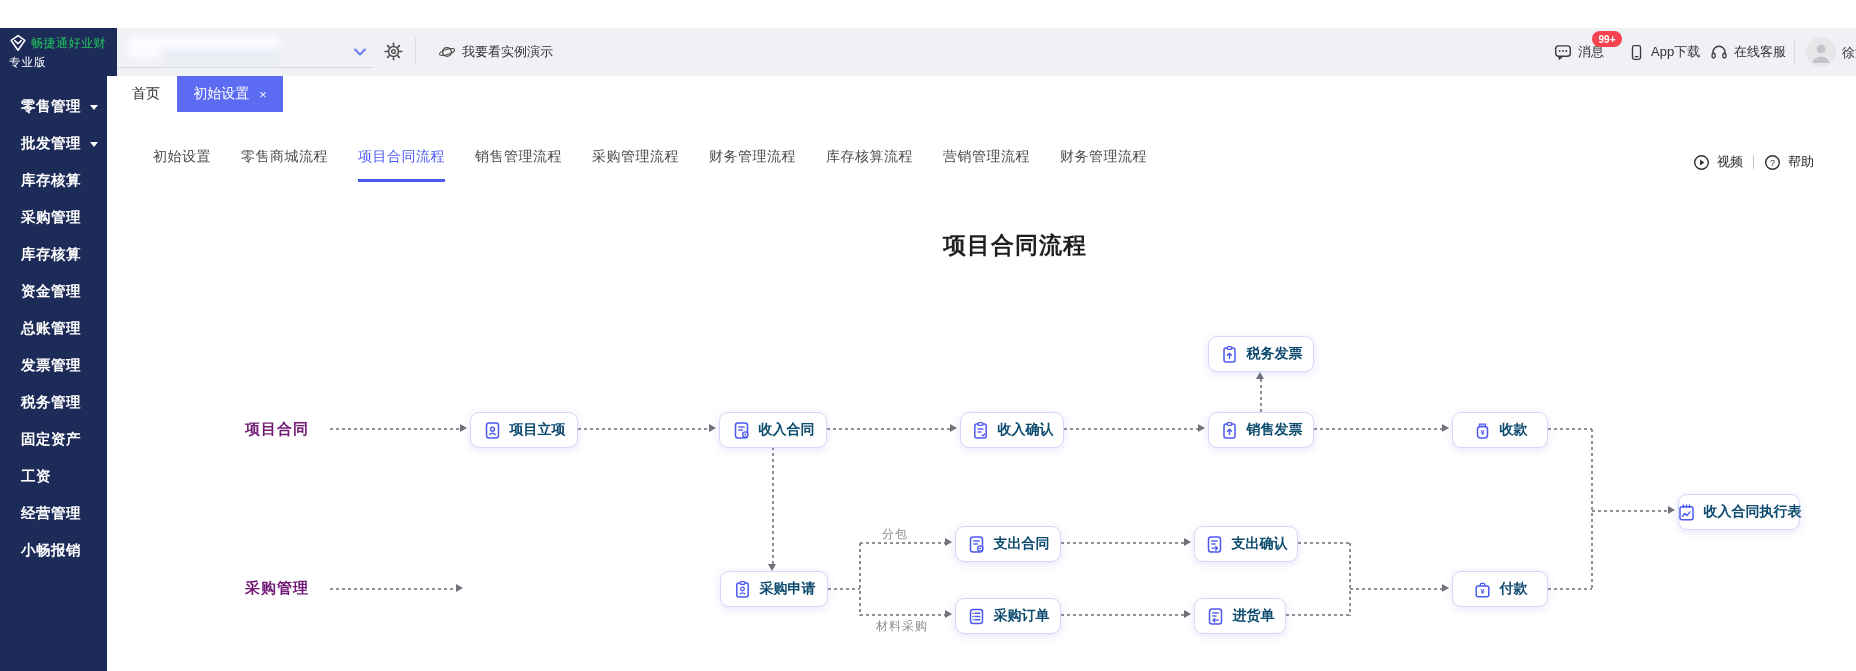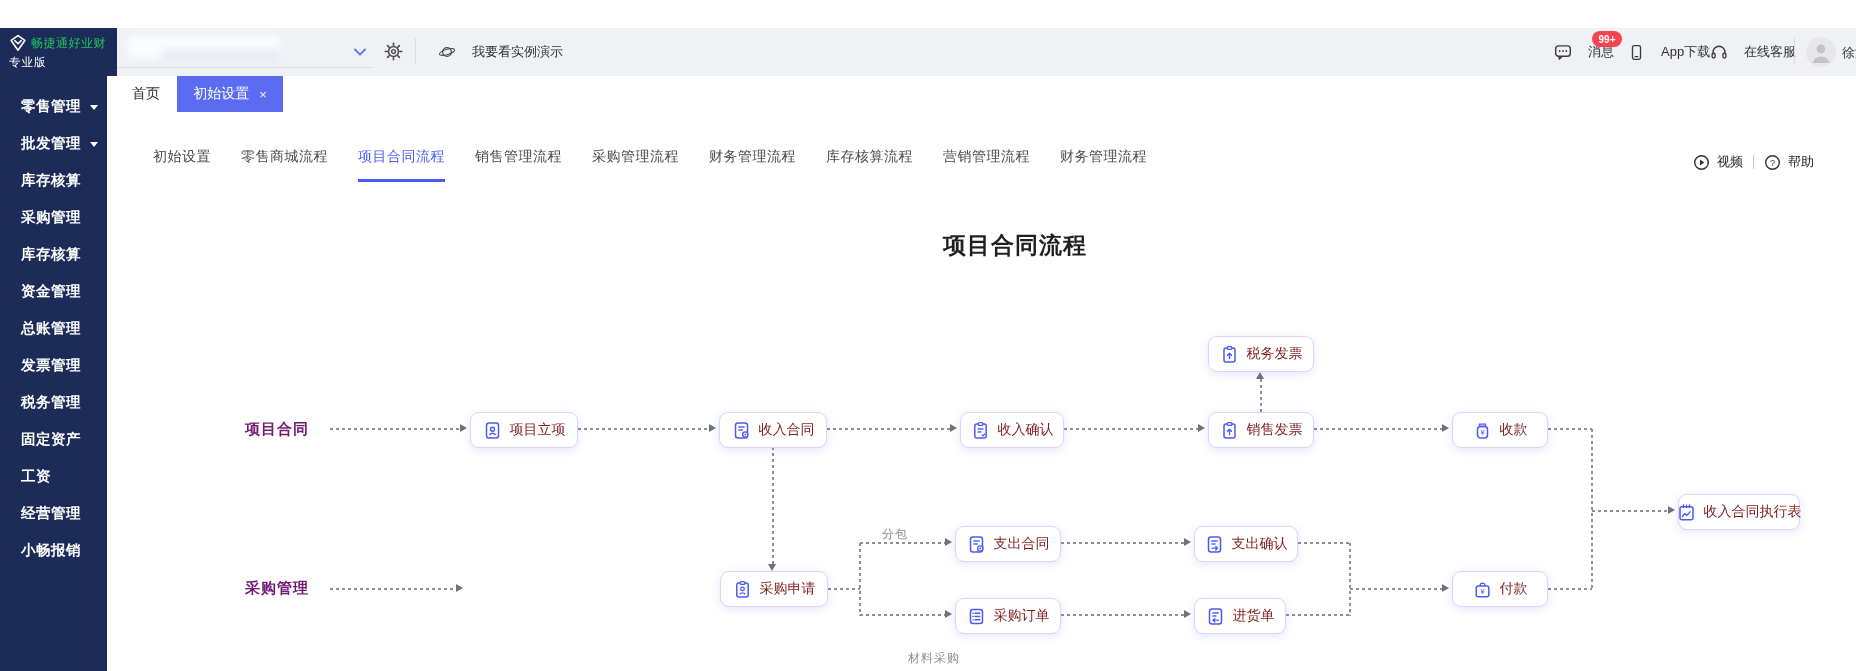--- a/index.html
+++ b/index.html
@@ -13,21 +13,21 @@
   .top-strip{left:0;top:0;width:1856px;height:28px;background:#fff;}
   .topbar{left:0;top:28px;width:1856px;height:48px;background:#eff1f5;}
   .logo-block{left:0;top:28px;width:117px;height:48px;background:#1c2b57;z-index:5;color:#fff;}
   .brand-row{position:absolute;left:9px;top:6px;display:flex;align-items:center;gap:4px;}
   .brand-name{font-size:12px;color:#22c55e;white-space:nowrap;letter-spacing:.5px;}
   .brand-edition{position:absolute;left:9px;top:27px;font-size:11.5px;color:#fff;letter-spacing:1px;}
   .redact1{left:128px;top:36px;width:152px;height:22px;background:#fbfcff;border-radius:4px;filter:blur(3px);}
   .redact2{left:162px;top:49px;width:118px;height:13px;background:#e9ebf4;border-radius:3px;filter:blur(3px);}
   .company-underline{left:115px;top:67px;width:258px;height:1px;background:#d9dbe2;}
   .tb-ico{display:inline-flex;align-items:center;}
-  .tb-item{position:absolute;top:40px;height:24px;display:flex;align-items:center;gap:16px;font-size:13px;color:#303030;cursor:pointer;}
+  .tb-item{position:absolute;top:40px;height:24px;display:flex;align-items:center;gap:6px;font-size:13px;color:#303030;cursor:pointer;}
   .tb-divider{position:absolute;top:38px;width:1px;height:26px;background:#d8dbe2;}
   .badge{position:absolute;left:1592px;top:31px;min-width:30px;height:16px;background:#f5434f;border-radius:9px;color:#fff;
          font-size:10px;font-weight:bold;display:flex;align-items:center;justify-content:center;padding:0 4px;box-sizing:border-box;z-index:6;}
   .avatar{position:absolute;left:1806px;top:37px;width:30px;height:30px;border-radius:50%;background:#e7e7e9;overflow:hidden;}
   .username{position:absolute;left:1842px;top:44px;font-size:13px;color:#303030;white-space:nowrap;}
   
   .wtab-home{position:absolute;left:118px;top:76px;width:56px;height:36px;display:flex;align-items:center;justify-content:center;
              font-size:14px;color:#303030;cursor:pointer;}
   .wtab-active{position:absolute;left:177px;top:76px;width:106px;height:36px;background:#5c6cf2;color:#fff;display:flex;
                align-items:center;justify-content:center;gap:10px;font-size:14px;cursor:pointer;}
@@ -43,21 +43,21 @@
   .panel{left:107px;top:131px;width:1749px;height:540px;background:#fff;border-radius:8px 0 0 0;}
   .ptabs{position:absolute;left:153px;top:148px;display:flex;gap:30px;}
   .ptab{font-size:14px;color:#4a4a4a;padding-bottom:13px;white-space:nowrap;cursor:pointer;letter-spacing:.5px;}
   .ptab.active{color:#4c5bf5;border-bottom:3px solid #4c5bf5;}
   .panel-utils{position:absolute;right:42px;top:153px;display:flex;align-items:center;gap:7px;font-size:13px;color:#262626;}
   .util-sep{width:1px;height:14px;background:#c9c9c9;margin:0 3px;}
   .flow-title{position:absolute;left:840px;top:230px;width:350px;text-align:center;font-size:23px;font-weight:600;color:#1f1f1f;letter-spacing:1px;}
   
   .node{position:absolute;height:36px;background:#fff;border:1px solid #d5d8f6;border-radius:9px;
         box-shadow:0 2px 8px rgba(76,90,240,.15);display:flex;align-items:center;justify-content:center;gap:8px;
-        font-size:14px;color:#7f1d1d;font-weight:400;box-sizing:border-box;cursor:pointer;white-space:nowrap;}
+        font-size:14px;color:#0c4a6e;font-weight:700;box-sizing:border-box;cursor:pointer;white-space:nowrap;}
   .nicon{display:inline-flex;width:19px;height:19px;}
   .lane-label{position:absolute;font-size:15px;font-weight:600;color:#701a75;letter-spacing:1px;}
   .branch-label{position:absolute;font-size:12px;color:#8c8c8c;letter-spacing:1px;}
   
   .hl{position:absolute;height:2px;background:repeating-linear-gradient(90deg,#8c9097 0 3px,transparent 3px 6px);}
   .vl{position:absolute;width:2px;background:repeating-linear-gradient(180deg,#8c9097 0 3px,transparent 3px 6px);}
   .ar{position:absolute;width:0;height:0;border-left:7px solid #6f7378;border-top:4.5px solid transparent;border-bottom:4.5px solid transparent;}
   .au{position:absolute;width:0;height:0;border-bottom:7px solid #6f7378;border-left:4.5px solid transparent;border-right:4.5px solid transparent;}
   .ad{position:absolute;width:0;height:0;border-top:7px solid #6f7378;border-left:4.5px solid transparent;border-right:4.5px solid transparent;}
   svg{display:block;}
@@ -218,21 +218,21 @@
       </svg>
   </span>
   <span>帮助</span>
 </div>
 
 <div class="flow-title">项目合同流程</div>
 
 <div class="lane-label" style="left:245px;top:420px;">项目合同</div>
 <div class="lane-label" style="left:245px;top:579px;">采购管理</div>
 <div class="branch-label" style="left:882px;top:526px;">分包</div>
-<div class="branch-label" style="left:908px;top:618px;margin-top:32px;">材料采购</div>
+<div class="branch-label" style="left:876px;top:618px;">材料采购</div>
 
 <div>
   <div class="hl" style="left:330px;top:428px;width:130px;"></div>
   <div class="ar" style="left:460px;top:424px;"></div>
   <div class="hl" style="left:578px;top:428px;width:131px;"></div>
   <div class="ar" style="left:709px;top:424px;"></div>
   <div class="hl" style="left:827px;top:428px;width:123px;"></div>
   <div class="ar" style="left:950px;top:424px;"></div>
   <div class="hl" style="left:1064px;top:428px;width:134px;"></div>
   <div class="ar" style="left:1198px;top:424px;"></div>

